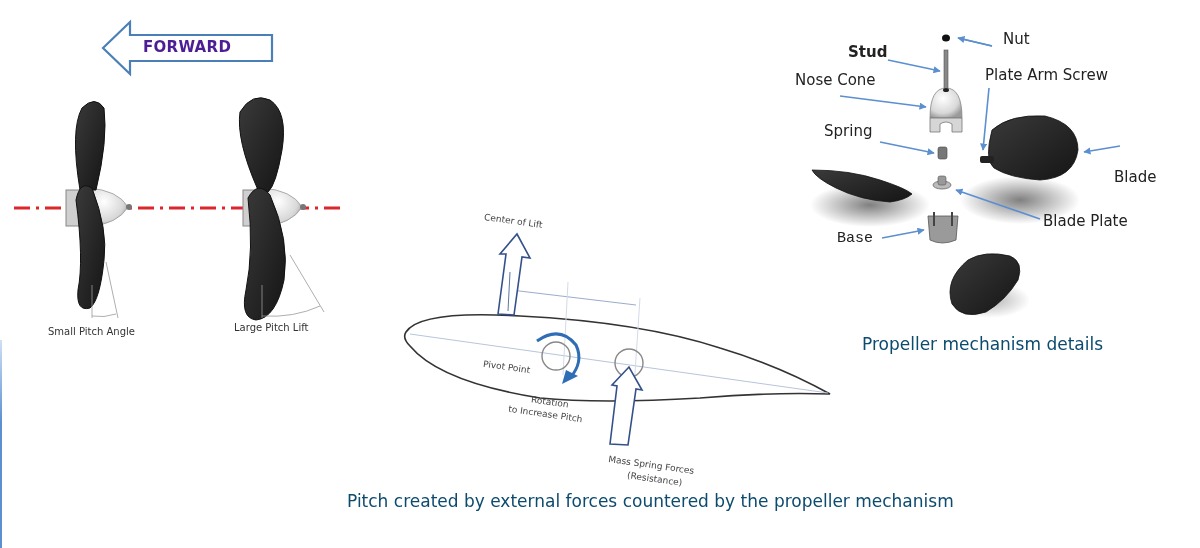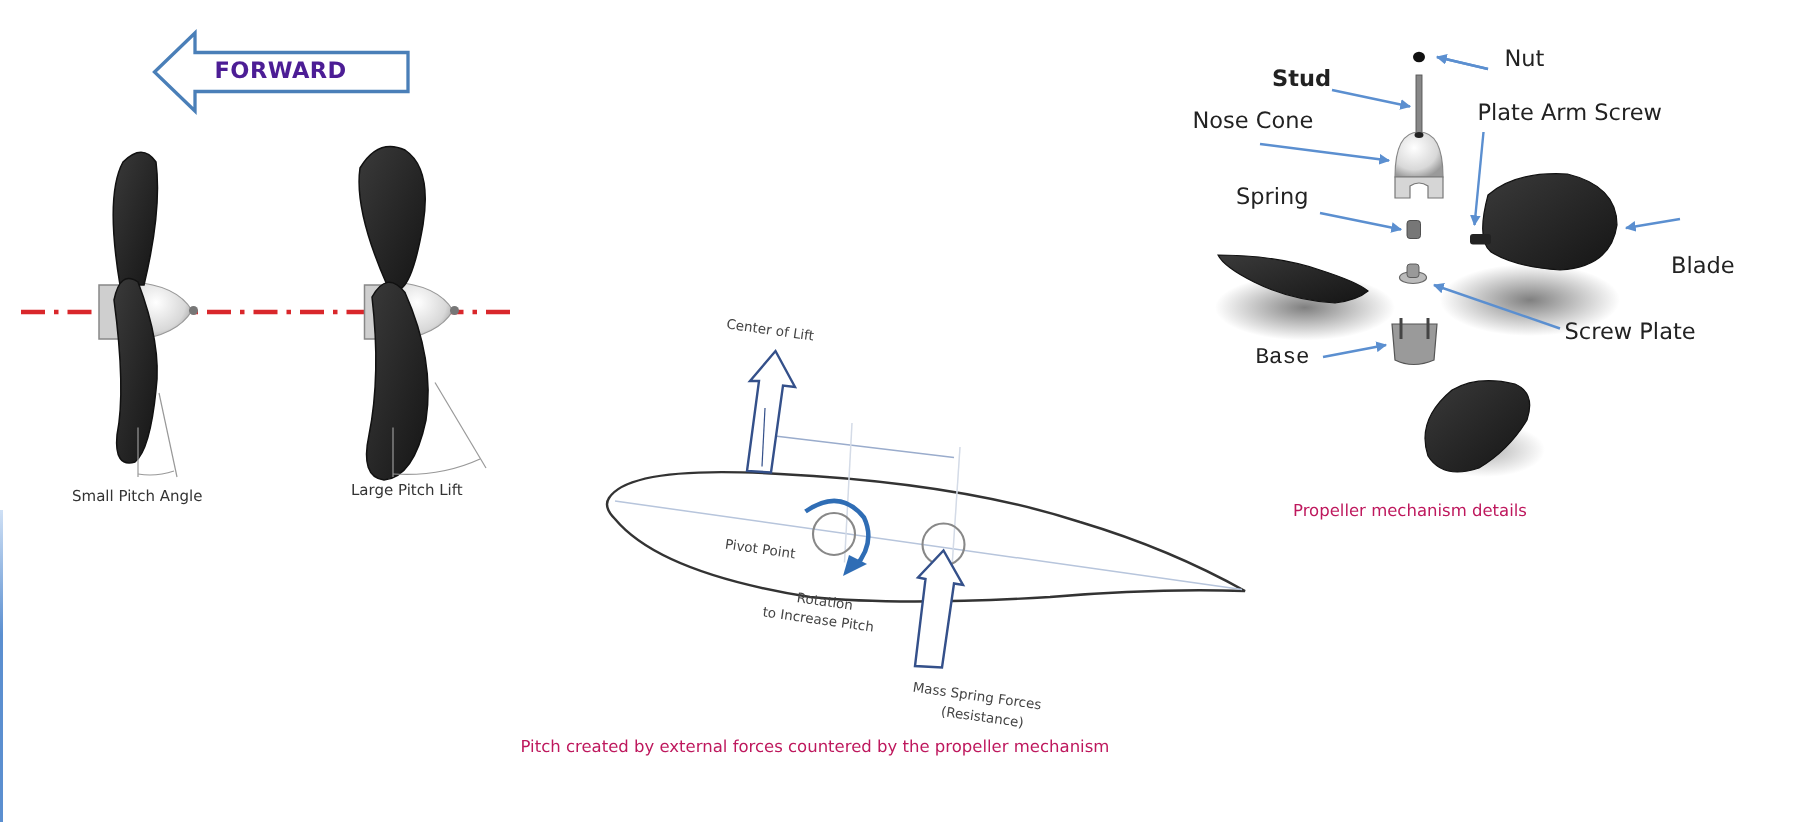--- a/index.html
+++ b/index.html
@@ -2,21 +2,21 @@
 <html><head>
 <meta charset="utf-8">
 <style>
   html, body { margin: 0; padding: 0; background: #ffffff; }
   body { width: 1200px; height: 548px; position: relative; overflow: hidden;
          font-family: "DejaVu Sans", "Liberation Sans", sans-serif; color: #222; }
   .lbl { position: absolute; white-space: nowrap; color: #2a2a2a; }
   .part-lbl { font-size: 15px; color: #222; }
   .small-lbl { font-size: 10px; color: #333; }
   .tilt-lbl { font-size: 9px; color: #444; }
-  .caption { font-size: 11px; color: #be185d; }
+  .caption { font-size: 17px; color: #0c4a6e; }
   .forward-text { font-weight: bold; font-size: 15px; color: #4c1d95; letter-spacing: 0.3px; }
   .left-bar { position: absolute; left: 0; top: 340px; width: 2px; height: 208px;
               background: linear-gradient(#cfe0f5, #5b8fd0 40%, #5b8fd0); }
   svg { position: absolute; left: 0; top: 0; }
 </style>
 </head>
 <body>
 
 <div class="left-bar"></div>
 
@@ -154,18 +154,18 @@
 <div class="lbl tilt-lbl" style="left:508px; top:409px; transform:rotate(8deg);">to Increase Pitch</div>
 <div class="lbl tilt-lbl" style="left:608px; top:460px; transform:rotate(8deg);">Mass Spring Forces</div>
 <div class="lbl tilt-lbl" style="left:627px; top:474px; transform:rotate(8deg);">(Resistance)</div>
 
 <div class="lbl part-lbl" style="left:1003px; top:30px;">Nut</div>
 <div class="lbl part-lbl" style="left:848px; top:43px;font-weight:bold;">Stud</div>
 <div class="lbl part-lbl" style="left:783px; top:71px;margin-left:12px;">Nose Cone</div>
 <div class="lbl part-lbl" style="left:985px; top:66px;">Plate Arm Screw</div>
 <div class="lbl part-lbl" style="left:824px; top:122px;">Spring</div>
 <div class="lbl part-lbl" style="left:1114px; top:126px;margin-top:42px;">Blade</div>
-<div class="lbl part-lbl" style="left:1043px; top:212px;">Screw Plate</div>
+<div class="lbl part-lbl" style="left:1043px; top:212px;">Blade Plate</div>
 <div class="lbl part-lbl" style="left:837px; top:230px;font-family:Liberation Mono, monospace;">Base</div>
 
 <div class="lbl caption" style="left:862px; top:334px;">Propeller mechanism details</div>
 
 <div class="lbl caption" style="left:347px; top:491px;">Pitch created by external forces countered by the propeller mechanism</div>
 
 </body></html>

